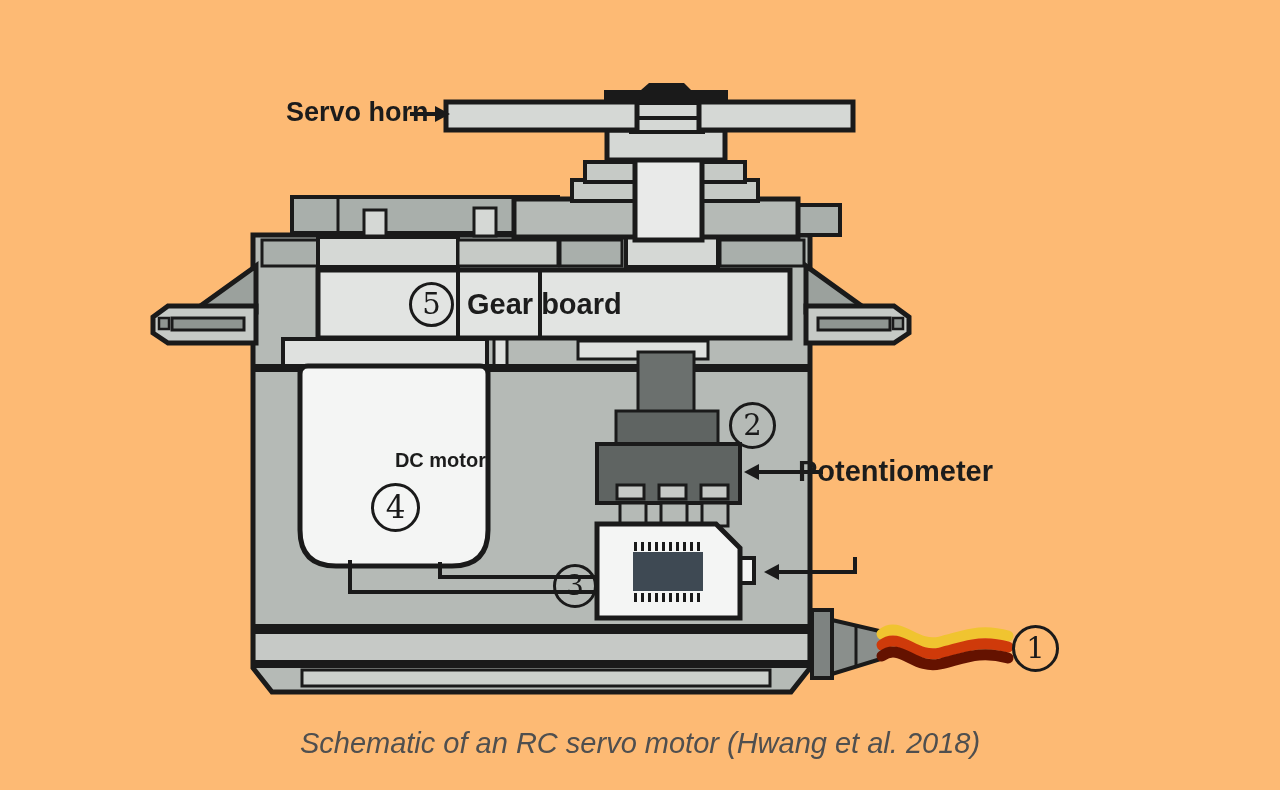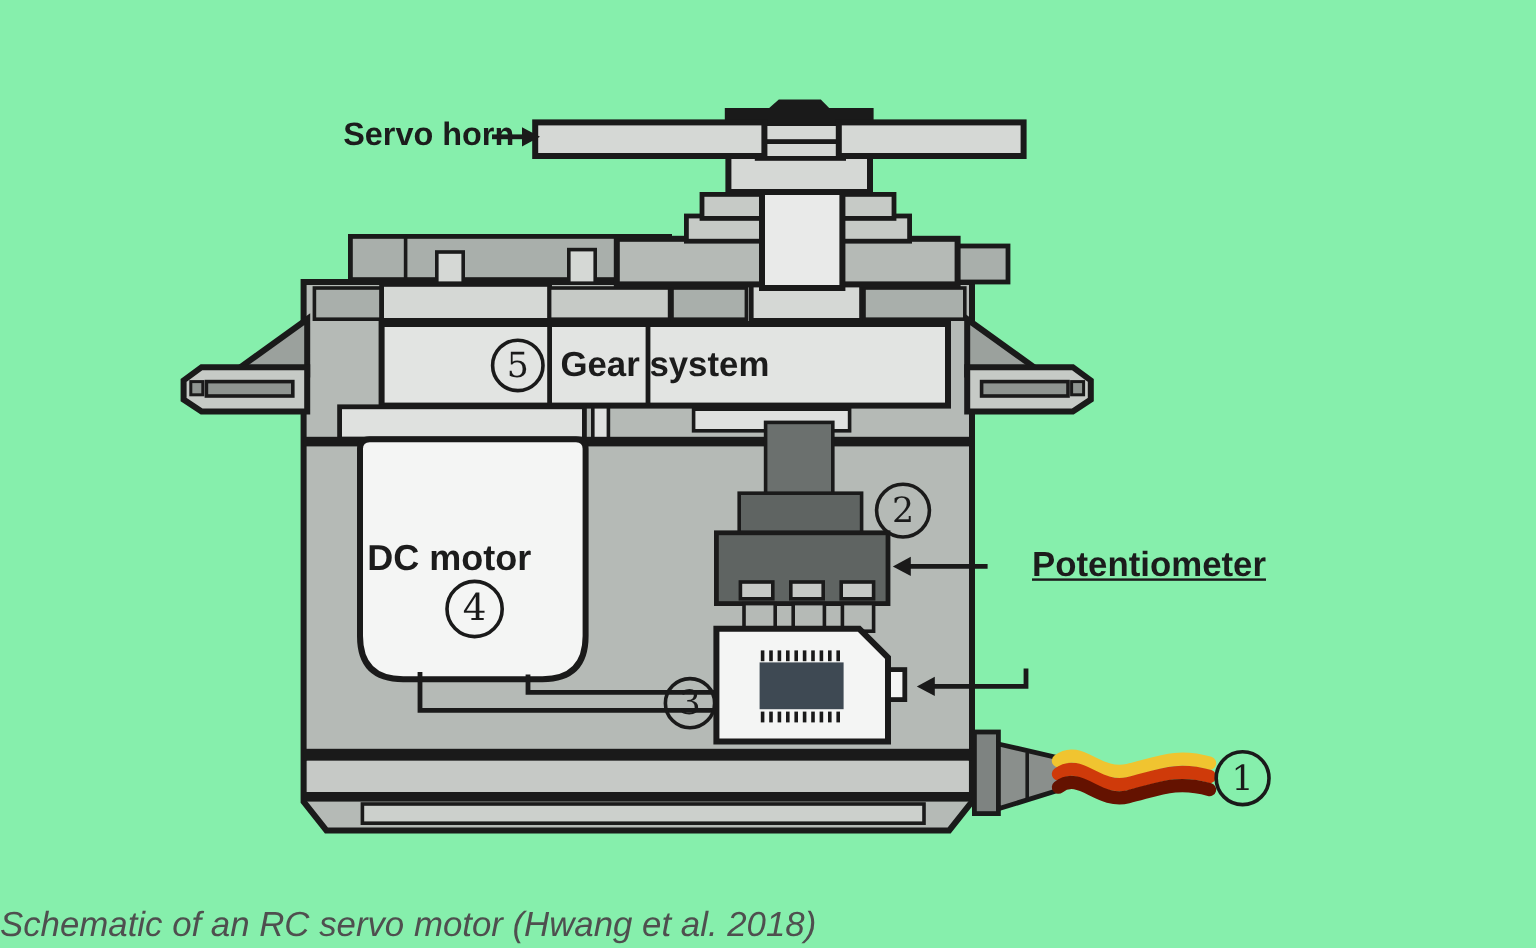--- a/index.html
+++ b/index.html
@@ -18,21 +18,21 @@
     --slot-gray:#8f9591;
     --chip-navy:#3e4953;
     --wire-yellow:#f0c430;
     --wire-orange:#cf3a0a;
     --wire-maroon:#641200;
     --caption-gray:#4f4f4f;
     --label-ink:#1c1c1c;
   }
   html,body{margin:0;padding:0;background:#fff;}
   .stage{
-    position:relative;width:1280px;height:790px;background:#86efac;overflow:hidden;
+    position:relative;width:1280px;height:790px;background:#fdba74;overflow:hidden;
     font-family:"Liberation Sans","DejaVu Sans",sans-serif;color:var(--label-ink);
   }
   svg{position:absolute;left:0;top:0;}
   
   .s-out{stroke:var(--outline);}
   .sw2{stroke-width:2.5px;} .sw3{stroke-width:3px;} .sw4{stroke-width:4px;} .sw5{stroke-width:5px;}
   .f-none{fill:none;}
   .f-case{fill:var(--case-gray);} .f-lid{fill:var(--lid-gray);}
   .f-panel{fill:var(--panel-light);} .f-light{fill:var(--part-light);}
   .f-step{fill:var(--step-light);} .f-strip{fill:var(--strip-light);}
@@ -43,22 +43,22 @@
   .f-shaft{fill:#e9eae9;}
   
   .lbl{position:absolute;font-weight:600;font-size:29px;line-height:1.05;white-space:nowrap;}
   .circled{
     position:absolute;border:3px solid var(--outline);border-radius:50%;
     display:flex;align-items:center;justify-content:center;
     font-family:"DejaVu Serif","Liberation Serif",serif;font-size:29px;line-height:1;
     color:var(--outline);background:transparent;box-sizing:border-box;
   }
   .caption{
-    position:absolute;left:0;top:727px;width:100%;
-    font-style:italic;font-weight:500;font-size:29px;color:var(--caption-gray);margin-top:28px;
+    position:absolute;left:0;top:727px;width:100%;text-align:center;
+    font-style:italic;font-weight:500;font-size:29px;color:var(--caption-gray);
   }
 </style>
 </head>
 <body>
 
 <div class="stage">
 
   <svg width="1280" height="790" viewBox="0 0 1280 790">
 
     <g>
@@ -181,26 +181,26 @@
       <line x1="823" y1="472" x2="758" y2="472" class="s-out sw4"></line>
       <polygon points="759,464 744,472 759,480" class="f-black"></polygon>
       <polyline points="855,557 855,572 778,572" class="f-none s-out sw4"></polyline>
       <polygon points="779,564 764,572 779,580" class="f-black"></polygon>
     </g>
   </svg>
 
   <div class="lbl" style="left:286px;top:98px;font-size:27px;">Servo horn</div>
 
   <div class="circled" style="left:409px;top:282px;width:45px;height:45px;">5</div>
-  <div class="lbl" style="left:467px;top:289px;font-size:29px;">Gear system</div>
-
-  <div class="lbl" style="left:306px;top:450px;width:180px;text-align:left;font-size:30px;">DC motor</div>
+  <div class="lbl" style="left:467px;top:289px;font-size:29px;">Gear board</div>
+
+  <div class="lbl" style="left:306px;top:450px;width:180px;text-align:right;font-size:20px;">DC motor</div>
   <div class="circled" style="left:371px;top:483px;width:49px;height:49px;font-size:31px;">4</div>
 
   <div class="circled" style="left:729px;top:402px;width:47px;height:47px;">2</div>
-  <div class="lbl" style="left:860px;top:456px;text-decoration:underline;">Potentiometer</div>
+  <div class="lbl" style="left:798px;top:456px;">Potentiometer</div>
 
   <div class="circled" style="left:553px;top:564px;width:44px;height:44px;font-size:28px;">3</div>
 
   <div class="circled" style="left:1012px;top:625px;width:47px;height:47px;">1</div>
 
   <div class="caption">Schematic of an RC servo motor (Hwang et al. 2018)</div>
 </div>
 
 </body></html>

